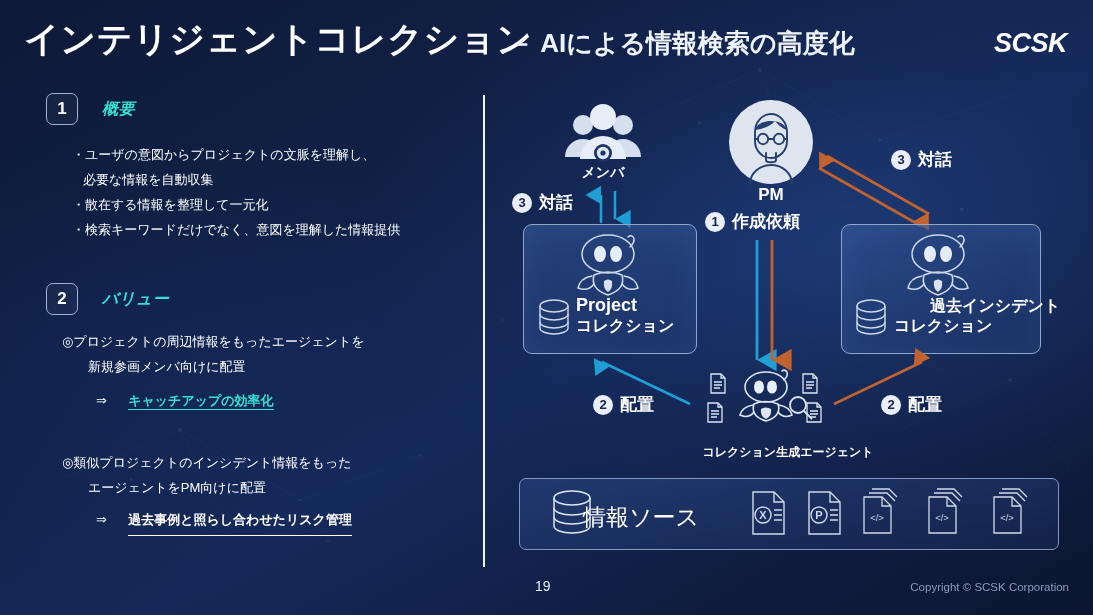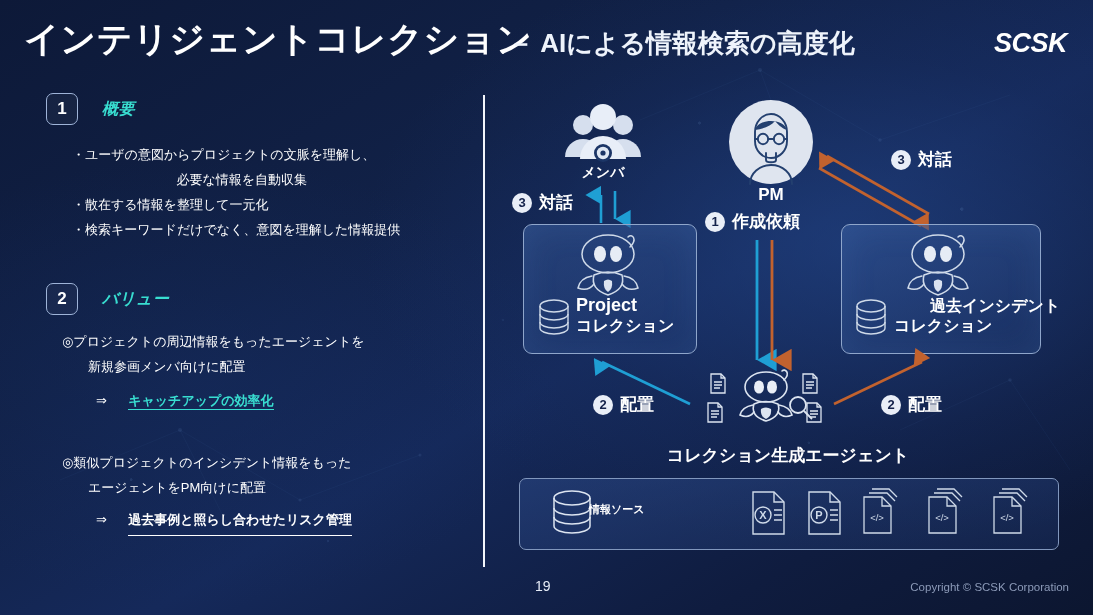--- a/index.html
+++ b/index.html
@@ -63,21 +63,21 @@
     display:flex;align-items:center;justify-content:center;
     background:rgba(255,255,255,0.035);
   }
   .sec-title{
     margin-left:24px;font-size:16px;font-weight:700;color:#38ddd0;
     letter-spacing:.5px;
     font-style:italic;
   }
   .bullets{position:absolute;color:#ffffff;font-size:13px;line-height:25px;}
   .bullets div{white-space:nowrap;}
-  .indent1{padding-left:11px;text-align:center;}
+  .indent1{padding-left:11px;}
   .indent2{padding-left:26px;}
   .arrowline{padding-left:34px;}
   .uline{
     font-weight:700;color:#38ddd0;
     border-bottom:1.6px solid #38ddd0;padding-bottom:1px;
   }
   .uline-w{
     font-weight:700;color:#ffffff;
     border-bottom:1.6px solid #ffffff;padding-bottom:8px;
   }
@@ -111,22 +111,22 @@
     position:absolute;color:#ffffff;font-weight:700;line-height:17px;
     white-space:nowrap;
   }
 
   .srcbar{
     position:absolute;left:36px;top:392px;width:538px;height:70px;
     border:1.3px solid #8197bd;border-radius:7px;
     background:linear-gradient(170deg,rgba(48,80,145,0.45),rgba(28,52,106,0.38));
   }
   .srclabel{
-    position:absolute;left:106px;top:416px;
-    color:#ffffff;font-size:11px;font-weight:700;white-space:nowrap;
+    position:absolute;left:100px;top:416px;
+    color:#ffffff;font-size:23px;font-weight:400;white-space:nowrap;
   }
 
   
   .pagenum{
     position:absolute;left:535px;top:578px;color:#e6ecf7;font-size:14px;
   }
   .copy{
     position:absolute;right:24px;top:581px;color:#8c9ab8;font-size:11.5px;
     white-space:nowrap;
   }
@@ -383,21 +383,21 @@
         </g>
     </svg>
     <svg width="18" height="23" style="position:absolute;left:322px;top:315px;">
       <g fill="none" stroke="#dde5f1" stroke-width="1.3">
           <path d="M2 2 h10 l4 4 v15 h-14 z"></path>
           <path d="M12 2 v4 h4"></path>
           <path d="M5 10 h8 M5 13 h8 M5 16 h6"></path>
         </g>
     </svg>
 
-    <div class="node-label" style="left:155px;top:358px;width:300px;font-size:17px;font-weight:700;">コレクション生成エージェント</div>
+    <div class="node-label" style="left:155px;top:358px;width:300px;font-size:12px;font-weight:700;">コレクション生成エージェント</div>
 
     <div class="step" style="left:110px;top:307px;">
       <span class="circ-num">2</span>
       <span>配置</span>
     </div>
     <svg width="110" height="62" style="position:absolute;left:105px;top:266px;">
       <defs>
         <marker id="mBl" markerWidth="7" markerHeight="7" refX="3.5" refY="6" orient="auto">
           <path d="M0,6 L3.5,0 L7,6 z" fill="#1f9fd4"></path>
         </marker>

